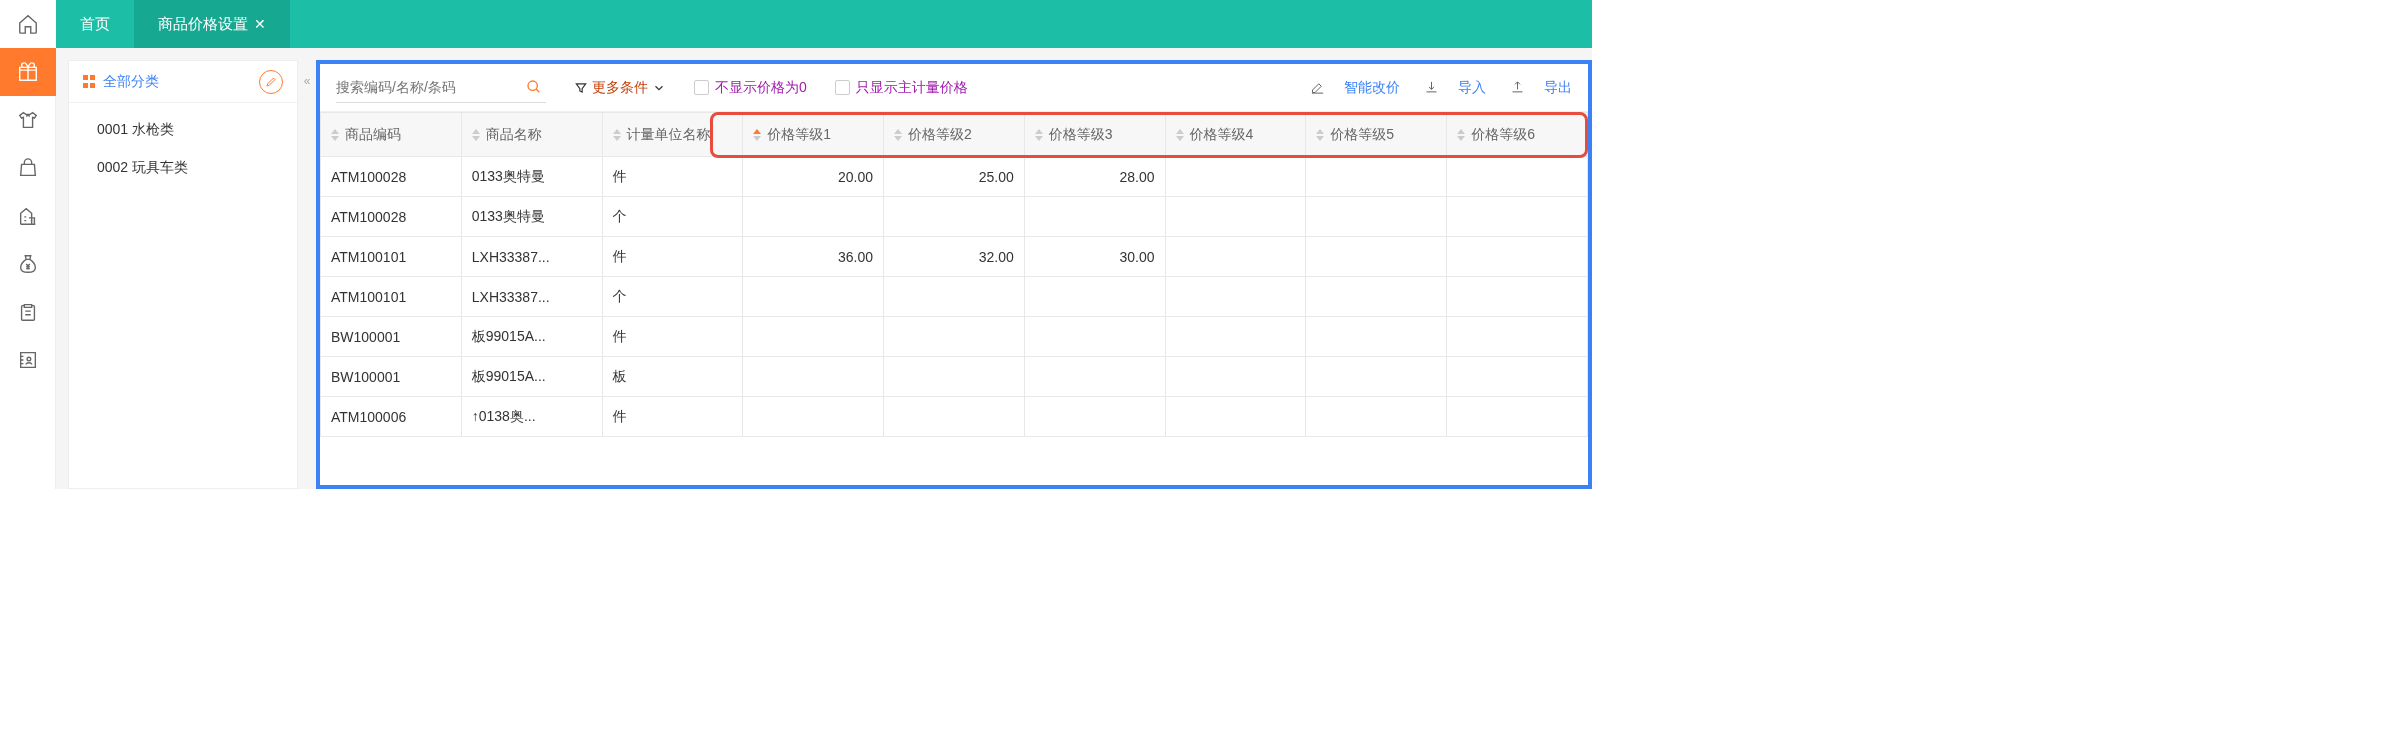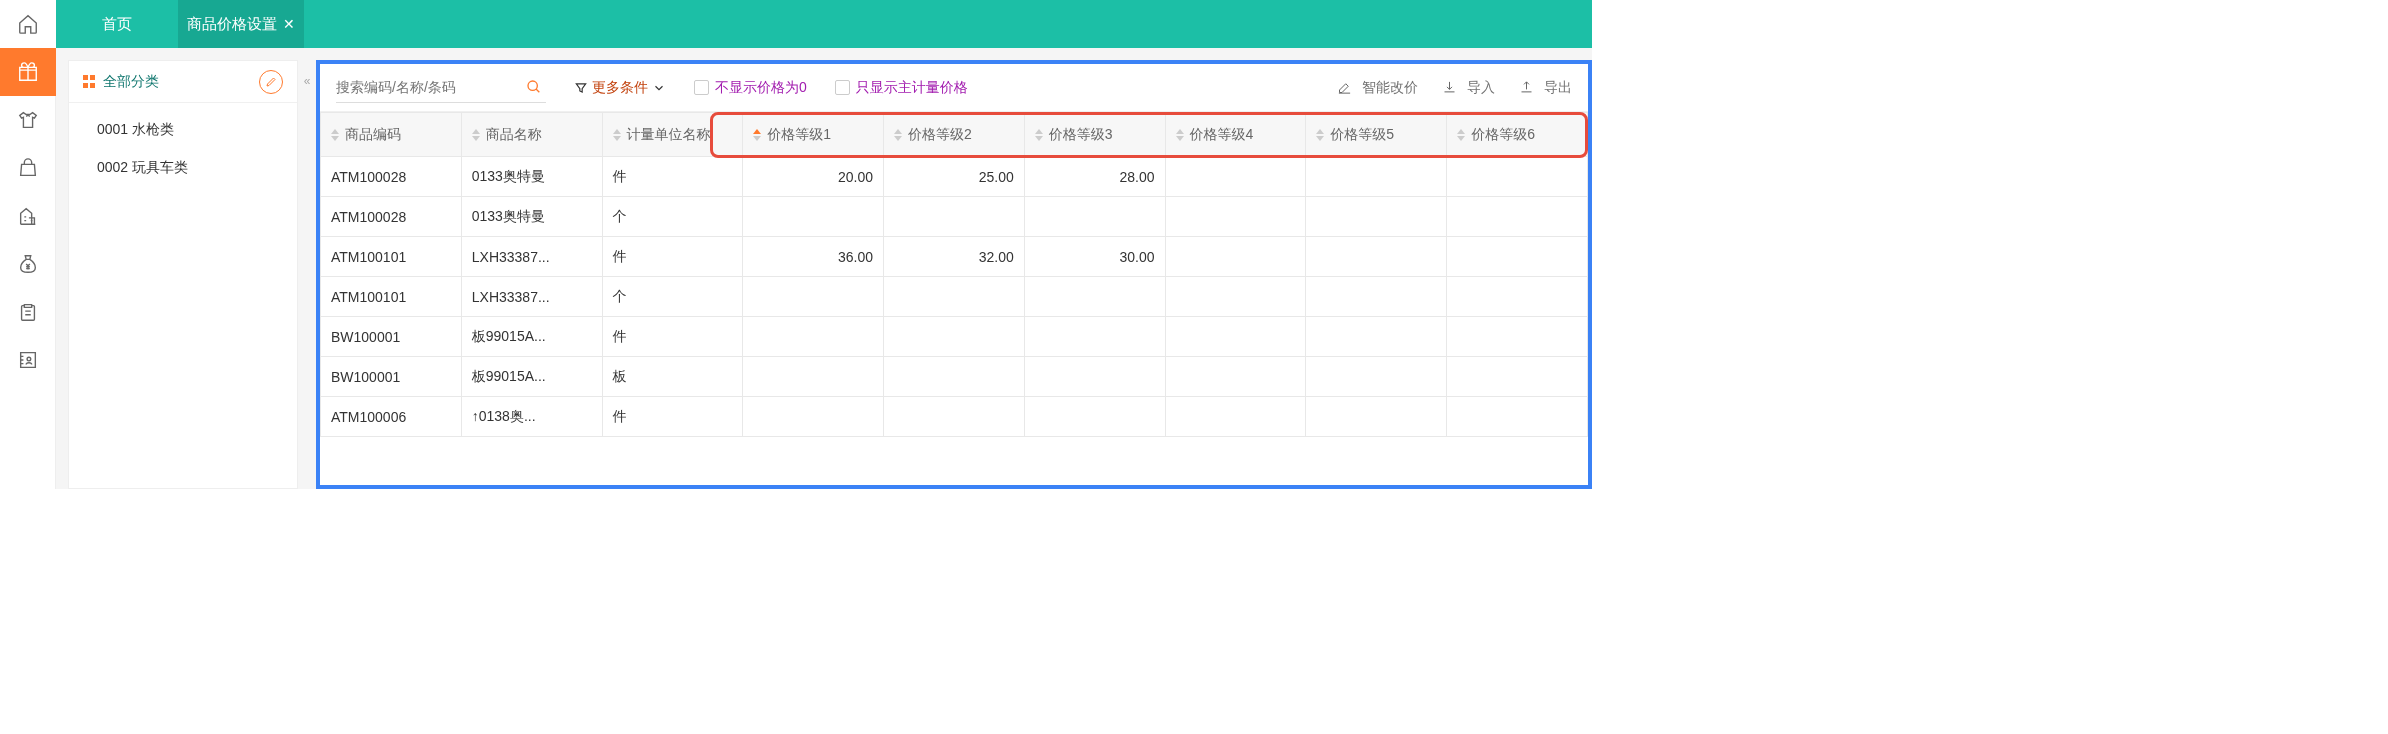--- a/index.html
+++ b/index.html
@@ -6,46 +6,46 @@
 body { font-family: -apple-system, "PingFang SC", "Microsoft YaHei", sans-serif; font-size: 14px; color: #333; background: #fff; }
 .app { display: flex; height: 489px; width: 1592px; }
 .left-rail { width: 56px; background: #fff; border-right: 1px solid #eee; display: flex; flex-direction: column; align-items: center; }
 .left-rail .rail-item { width: 56px; height: 48px; display: flex; align-items: center; justify-content: center; cursor: pointer; }
 .left-rail .rail-item.home { background: #fff; }
 .left-rail .rail-item.active { background: #ff7a2d; color: #fff; }
 .rail-icon { width: 22px; height: 22px; stroke: #666; fill: none; stroke-width: 1.5; }
 .rail-item.active .rail-icon { stroke: #fff; }
 .main { flex: 1; display: flex; flex-direction: column; }
 .tabbar { height: 48px; background: #1cbfa6; display: flex; align-items: stretch; }
-.tabbar .tab { padding: 0 9px; display: flex; align-items: center; color: #fff; font-size: 15px; cursor: pointer; margin-left: 37px; }
+.tabbar .tab { padding: 0 24px; display: flex; align-items: center; color: #fff; font-size: 15px; cursor: pointer; }
 .tabbar .tab.active { background: #17a892; }
 .tabbar .tab .close { margin-left: 6px; font-size: 14px; }
 .content { flex: 1; display: flex; background: #f5f5f5; padding: 12px 0 0 0; }
 .category-panel { width: 230px; background: #fff; margin-left: 12px; border: 1px solid #eee; display: flex; flex-direction: column; }
-.cat-header { height: 42px; display: flex; align-items: center; padding: 0 14px; color: #0f766e; font-weight: 500; justify-content: space-between; border-bottom: 1px solid #f0f0f0; }
+.cat-header { height: 42px; display: flex; align-items: center; padding: 0 14px; color: #3b82f6; font-weight: 500; justify-content: space-between; border-bottom: 1px solid #f0f0f0; }
 .cat-header .left { display: flex; align-items: center; gap: 6px; }
 .cat-header .grid-icon { width: 14px; height: 14px; display: inline-flex; flex-wrap: wrap; gap: 2px; }
 .cat-header .grid-icon span { width: 5px; height: 5px; background: #ff7a2d; }
 .cat-header .edit-btn { width: 24px; height: 24px; border: 1px solid #ff7a2d; border-radius: 50%; display: flex; align-items: center; justify-content: center; cursor: pointer; }
 .cat-header .edit-btn svg { width: 12px; height: 12px; stroke: #ff7a2d; fill: none; stroke-width: 2; }
 .cat-list { padding: 8px 0; }
 .cat-item { padding: 10px 28px; cursor: pointer; color: #333; }
 .collapse-handle { width: 18px; display: flex; align-items: flex-start; justify-content: center; padding-top: 14px; cursor: pointer; color: #aaa; font-size: 12px; }
 .table-panel { flex: 1; background: #fff; border: 4px solid #3b82f6; display: flex; flex-direction: column; overflow: hidden; }
 .toolbar { height: 48px; display: flex; align-items: center; padding: 0 16px; gap: 28px; border-bottom: 1px solid #f0f0f0; }
 .search-box { position: relative; width: 210px; }
 .search-box input { width: 100%; height: 30px; border: none; border-bottom: 1px solid #ddd; outline: none; font-size: 14px; padding-right: 26px; }
 .search-box .search-icon { position: absolute; right: 4px; top: 6px; width: 16px; height: 16px; }
 .search-box .search-icon svg { stroke: #ff7a2d; fill: none; stroke-width: 2; }
 .more-cond { display: flex; align-items: center; gap: 4px; cursor: pointer; color: #c2410c; }
 .more-cond svg { width: 14px; height: 14px; stroke: #333; fill: none; stroke-width: 2; }
 .checkbox { display: flex; align-items: center; gap: 6px; cursor: pointer; color: #a21caf; }
 .checkbox .box { width: 15px; height: 15px; border: 1px solid #ccc; border-radius: 2px; }
 .toolbar-right { margin-left: auto; display: flex; align-items: center; gap: 24px; }
-.action-btn { display: flex; align-items: center; gap: 10px; cursor: pointer; color: #737373; }
+.action-btn { display: flex; align-items: center; gap: 19px; cursor: pointer; color: #3b82f6; }
 .action-btn svg { width: 15px; height: 15px; stroke: #666; fill: none; stroke-width: 1.6; }
 .table-wrap { flex: 1; overflow: auto; }
 table { border-collapse: collapse; width: 100%; }
 th, td { border: 1px solid #e8e8e8; padding: 0 10px; height: 40px; text-align: left; white-space: nowrap; overflow: hidden; text-overflow: ellipsis; }
 th { background: #f7f7f7; color: #666; font-weight: 500; position: relative; }
 thead tr { height: 44px; }
 .sort-arrows { display: inline-flex; flex-direction: column; margin-right: 6px; line-height: 0; vertical-align: middle; }
 .sort-arrows .up, .sort-arrows .down { width: 0; height: 0; border-left: 4px solid transparent; border-right: 4px solid transparent; }
 .sort-arrows .up { border-bottom: 5px solid #ccc; margin-bottom: 2px; }
 .sort-arrows .down { border-top: 5px solid #ccc; }

